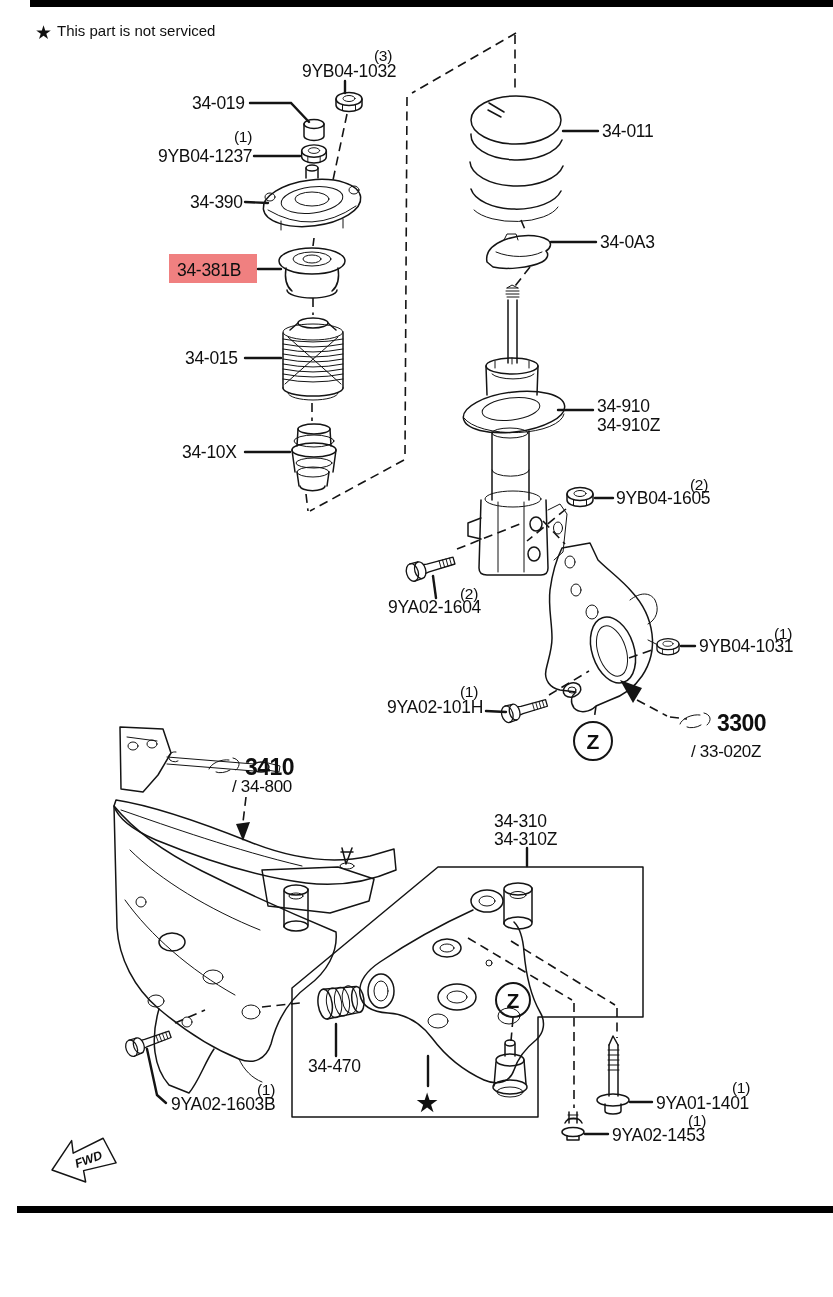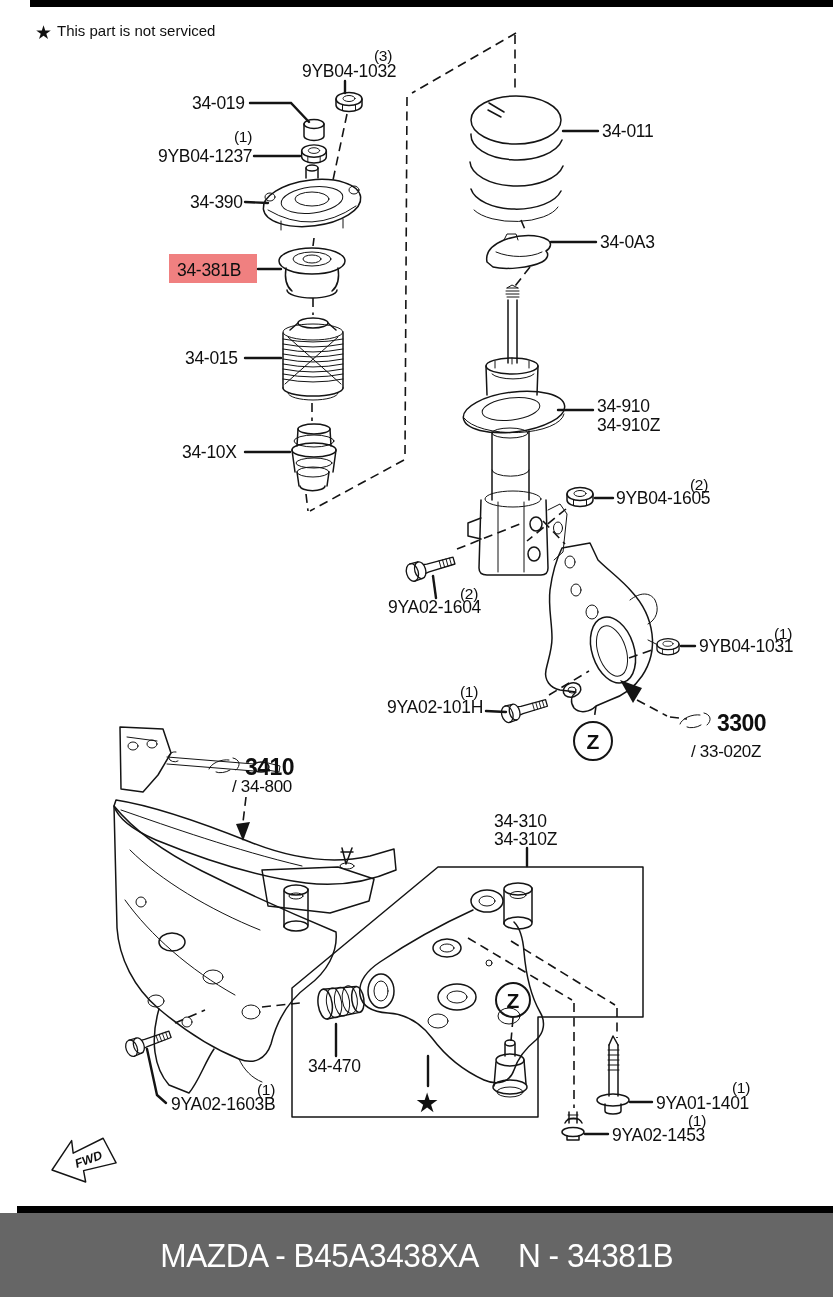--- a/index.html
+++ b/index.html
@@ -391,19 +391,13 @@
       <path class="leader" d="M630,1102 L652,1102"></path>
     </g>
     <g>
       <text class="qty end" x="706" y="1126">(1)</text>
       <text class="lbl" x="612" y="1141">9YA02-1453</text>
       <path class="leader" d="M585,1134 L608,1134"></path>
     </g>
   </svg>
 
   <div class="footline"></div>
-  <div class="footbar">
-    <div class="inner">
-      <span>MAZDA - B45A3438XA</span>
-      <span>N - 34381B</span>
-    </div>
-  </div>
 </div>
 
 </body></html>

